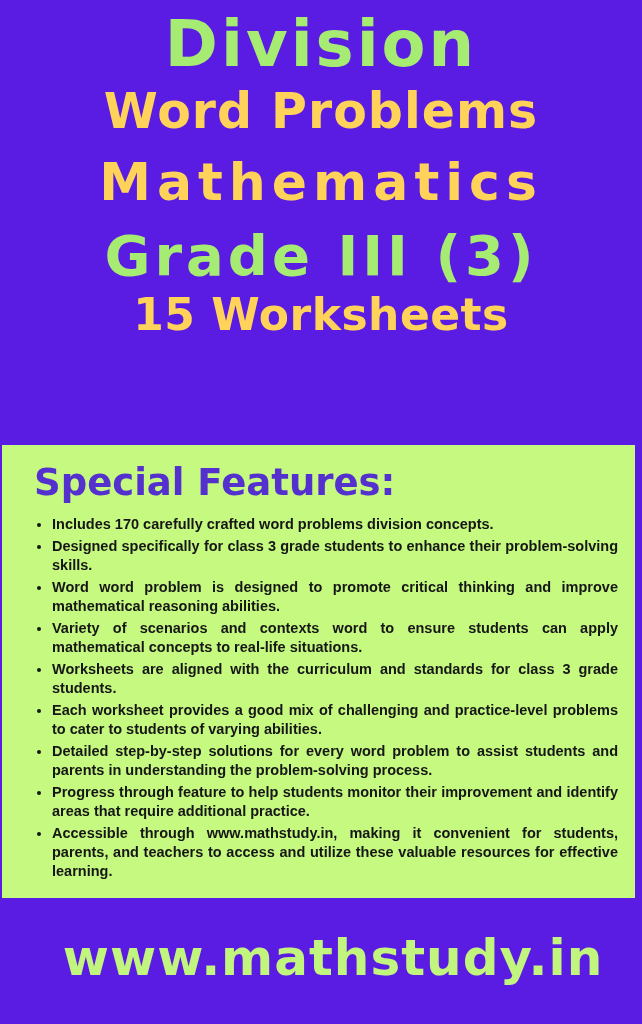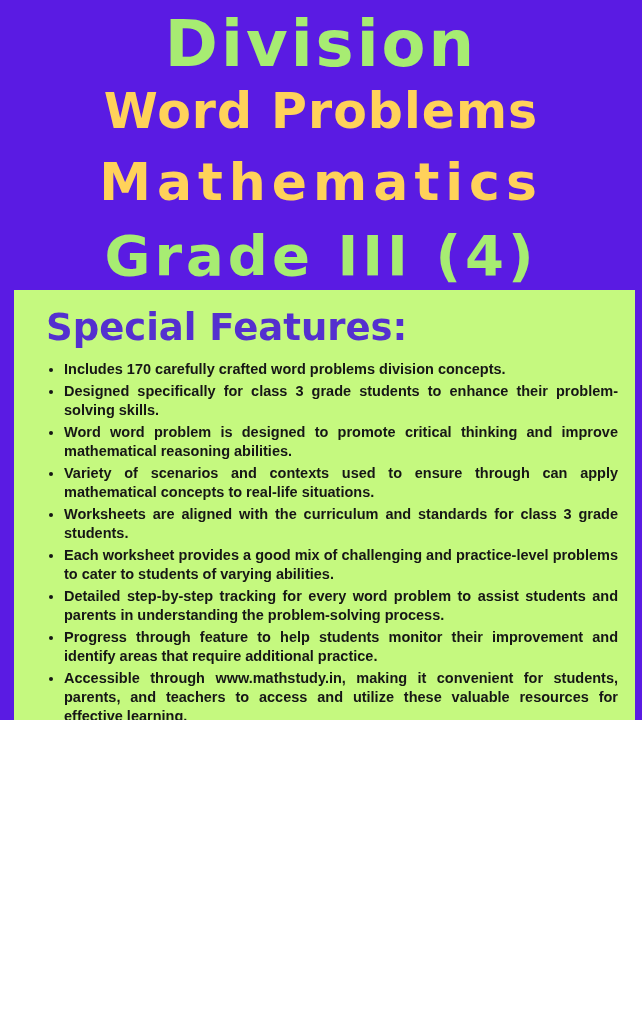--- a/index.html
+++ b/index.html
@@ -2,21 +2,21 @@
 <html style="--bg-purple: #5A1BE3; --title-green: #A7EC72; --title-yellow: #FFD25A; --panel-green: #C5F97F; --heading-purple: #5430CF; --body-text: #161616; --footer-green: #C2F57D;"><head>
 <meta charset="utf-8">
 <style>
   html, body { margin: 0; padding: 0; }
   body {
     width: 642px; height: 1024px;
     font-family: "Liberation Sans", sans-serif;
     -webkit-font-smoothing: antialiased;
   }
   .page {
-    width: 642px; height: 720px;
+    width: 642px; height: 1024px;
     background: var(--bg-purple, #5A1BE3);
     overflow: hidden;
     display: flex; flex-direction: column;
   }
 
   
   .header {
     height: 445px;
     text-align: center;
     padding-top: 6px;
@@ -45,21 +45,21 @@
     font-weight: 800; letter-spacing: 4px;
   }
   .t-set {
     color: var(--title-yellow, #FFD25A);
     font-size: 44px; line-height: 49px;
     font-weight: 700; letter-spacing: 0.5px;
   }
 
   
   .features {
-    margin: 0 7px 0 14px;
+    margin: 0 7px 0 2px;
     height: 453px;
     background: var(--panel-green, #C5F97F);
     box-sizing: border-box;
     padding: 16px 17px 0 30px;
   }
   .features-heading {
     color: var(--heading-purple, #5430CF);
     font-family: "DejaVu Sans", sans-serif;
     font-size: 37px; line-height: 44px;
     font-weight: 800;
@@ -80,49 +80,50 @@
   .features-list li::marker { font-size: 13px; }
 
   
   .footer {
     flex: 1;
     display: flex; align-items: center; justify-content: center;
   }
   .footer-url {
     color: var(--footer-green, #C2F57D);
     font-family: "DejaVu Sans", sans-serif;
-    font-size: 34px;
+    font-size: 50px;
     font-weight: 700;
     letter-spacing: 1px;
     margin-top: -6px;
     margin-left: 24px;
   }
 </style>
 </head>
 <body>
 
 <div class="page">
 
   <div class="header">
     <div class="t-division">Division</div>
     <div class="t-wordproblems">Word Problems</div>
     <div class="t-mathematics">Mathematics</div>
-    <div class="t-grade">Grade III (4)</div>
+    <div class="t-grade">Grade III (3)</div>
+    <div class="t-set">15 Worksheets</div>
   </div>
 
   <div class="features">
     <h2 class="features-heading">Special Features:</h2>
     <ul class="features-list">
       <li>Includes 170 carefully crafted word problems division concepts.</li>
       <li>Designed specifically for class 3 grade students to enhance their problem-solving skills.</li>
       <li>Word word problem is designed to promote critical thinking and improve mathematical reasoning abilities.</li>
-      <li>Variety of scenarios and contexts used to ensure through can apply mathematical concepts to real-life situations.</li>
+      <li>Variety of scenarios and contexts word to ensure students can apply mathematical concepts to real-life situations.</li>
       <li>Worksheets are aligned with the curriculum and standards for class 3 grade students.</li>
       <li>Each worksheet provides a good mix of challenging and practice-level problems to cater to students of varying abilities.</li>
-      <li>Detailed step-by-step tracking for every word problem to assist students and parents in understanding the problem-solving process.</li>
+      <li>Detailed step-by-step solutions for every word problem to assist students and parents in understanding the problem-solving process.</li>
       <li>Progress through feature to help students monitor their improvement and identify areas that require additional practice.</li>
       <li>Accessible through www.mathstudy.in, making it convenient for students, parents, and teachers to access and utilize these valuable resources for effective learning.</li>
     </ul>
   </div>
 
   <div class="footer">
     <div class="footer-url">www.mathstudy.in</div>
   </div>
 
 </div>

